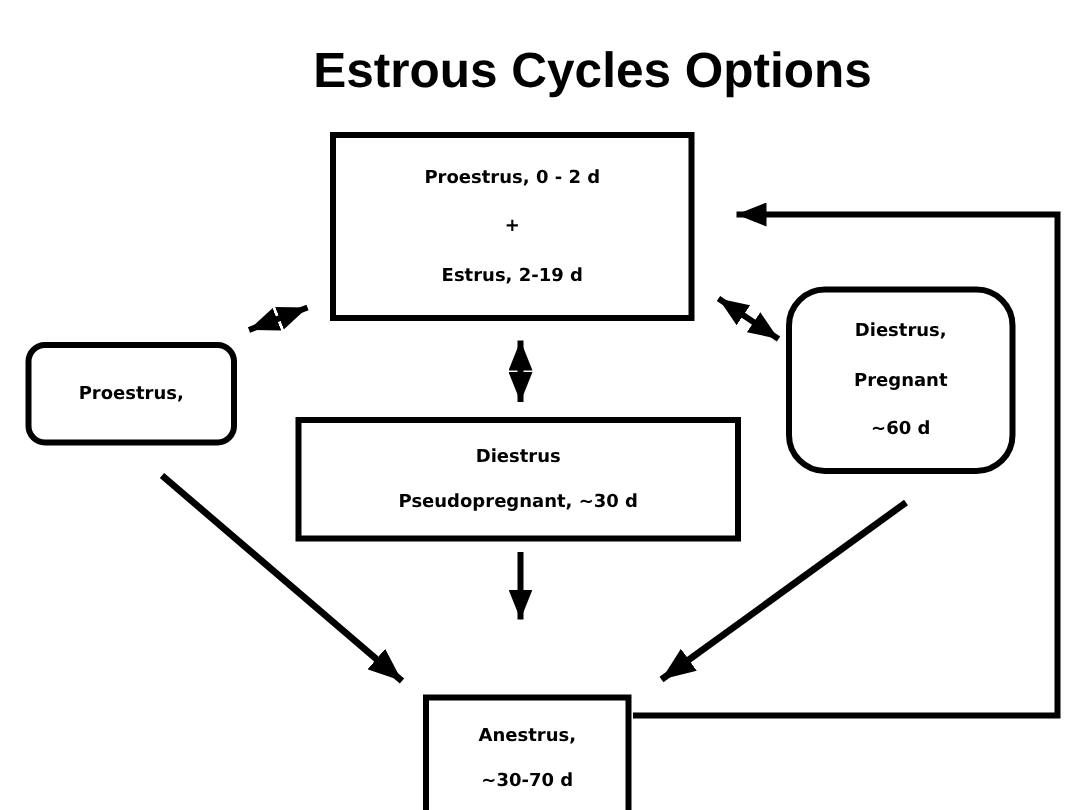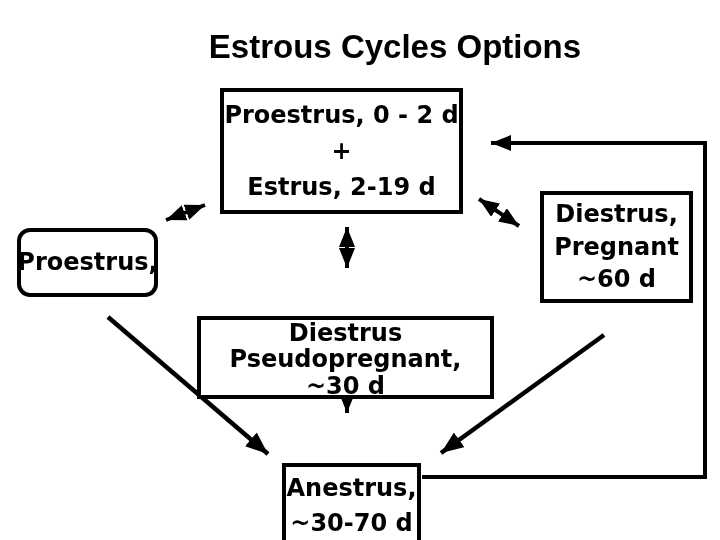--- a/index.html
+++ b/index.html
@@ -39,28 +39,28 @@
     position: absolute;
     box-sizing: border-box;
     background: #ffffff;
     border: 4px solid #000000;
     display: flex;
     flex-direction: column;
     justify-content: space-evenly;
     align-items: center;
     text-align: center;
     font-weight: bold;
-    font-size: 24px;
+    font-size: 12px;
     color: #000000;
     line-height: 1.1;
   }
   .box-cycle    { left: 220px; top:  88px; width: 243px; height: 126px; }
   .box-proestrus{ left:  17px; top: 228px; width: 141px; height:  69px; border-radius: 13px; }
-  .box-pregnant { left: 540px; top: 191px; width: 153px; height: 112px; }
-  .box-pseudo   { left: 197px; top: 278px; width: 297px; height:  83px; margin-top: 38px; }
+  .box-pregnant { left: 524px; top: 191px; width: 153px; height: 125px; border-radius: 26px; }
+  .box-pseudo   { left: 197px; top: 278px; width: 297px; height:  83px; }
   .box-anestrus { left: 282px; top: 419px; width: 139px; height:  85px; margin-top: 44px; }
 </style>
 </head>
 <body>
 
 <div class="slide">
 
   <svg class="arrows-layer" viewBox="0 0 720 540" xmlns="http://www.w3.org/2000/svg">
     <defs>
       <marker id="ah" markerWidth="5" markerHeight="4" refX="5" refY="2" orient="auto-start-reverse" markerUnits="strokeWidth">

